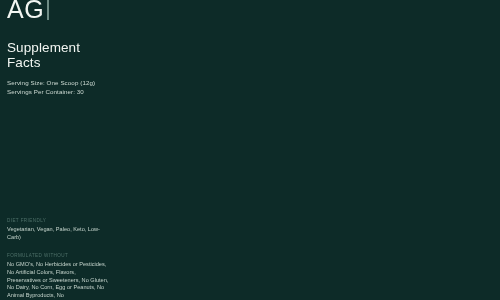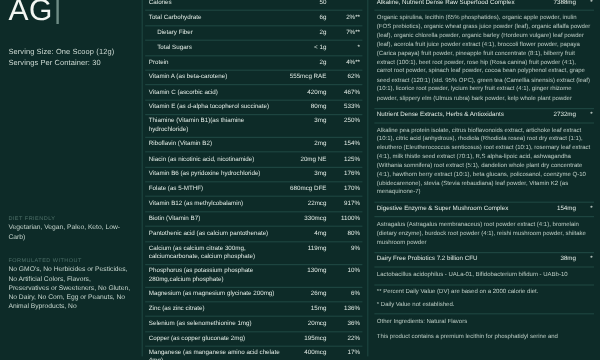--- a/index.html
+++ b/index.html
@@ -10,20 +10,21 @@
   #panel {
     position: relative;
     width: 500px;
     height: 300px;
     background: #0d2b28;
     color: #e8efe9;
     font-family: "Liberation Sans", sans-serif;
     overflow: hidden;
     display: flex;
     box-sizing: border-box;
+    flex-direction: column;
   }
 
   
   .col-left {
     width: 118px;
     flex: 0 0 118px;
     padding: 4px 8px 4px 7px;
     box-sizing: border-box;
     position: relative;
   }
@@ -191,20 +192,24 @@
 </head>
 <body>
 
 <div id="panel">
 
   <div class="col-left">
     <div class="logo">
       <span class="mark">AG</span>
       <span class="bar"></span>
     </div>
+    <div class="sf-title">
+      <div>Supplement</div>
+      <div>Facts</div>
+    </div>
     <div class="serving-line">Serving Size: One Scoop (12g)</div>
     <div class="serving-line">Servings Per Container: 30</div>
 
     <div class="left-spacer-1"></div>
 
     <div class="left-block">
       <div class="mini-head">Diet Friendly</div>
       <div class="mini-body">Vegetarian, Vegan, Paleo, Keto, Low-Carb)</div>
     </div>
 

